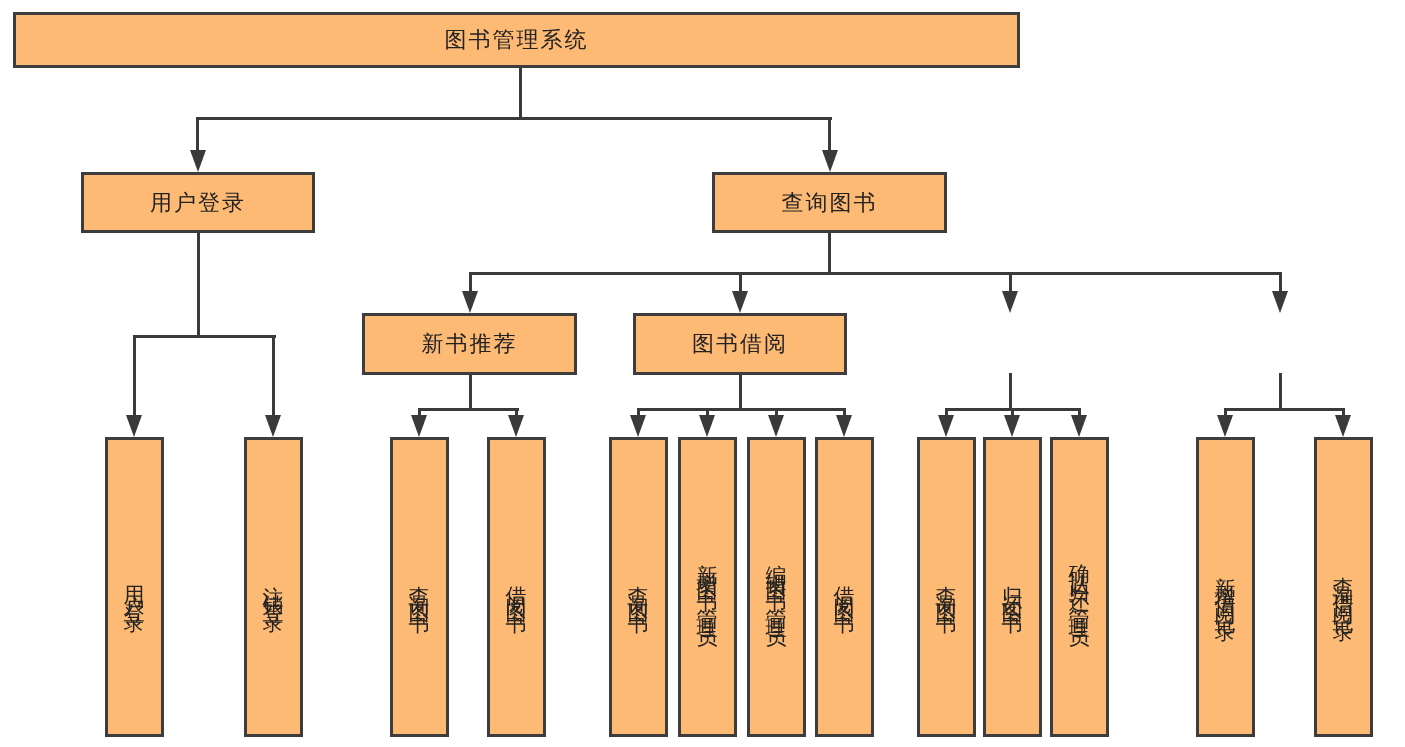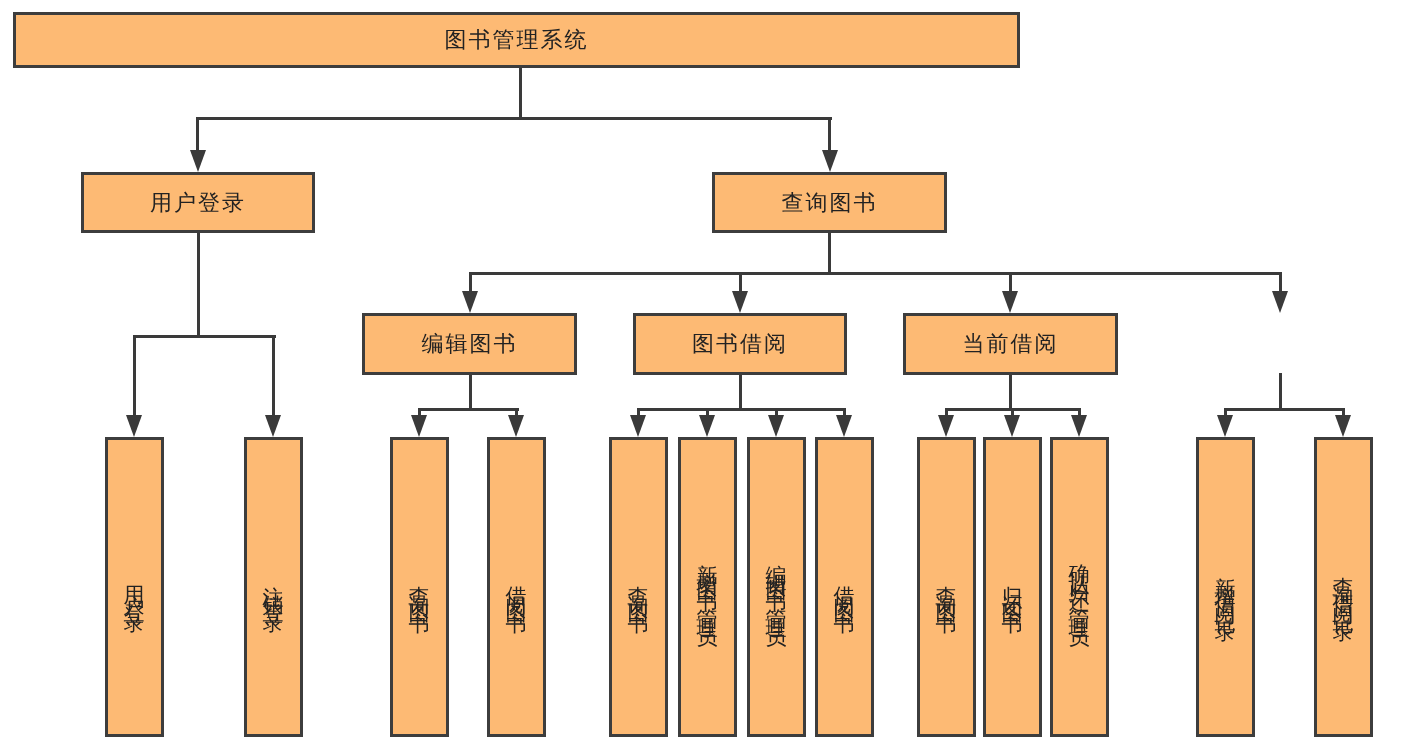--- a/index.html
+++ b/index.html
@@ -103,27 +103,24 @@
   </div>
 
   <div class="box lv2" style="left:81px;width:234px;">
     <span class="lbl">用户登录</span>
   </div>
   <div class="box lv2" style="left:712px;width:235px;">
     <span class="lbl">查询图书</span>
   </div>
 
   <div class="box lv3" style="left:362px;width:215px;">
-    <span class="lbl">编辑图书</span>
+    <span class="lbl">新书推荐</span>
   </div>
   <div class="box lv3" style="left:633px;width:214px;">
     <span class="lbl">图书借阅</span>
-  </div>
-  <div class="box lv3" style="left:903px;width:215px;">
-    <span class="lbl">当前借阅</span>
   </div>
 
   <div class="box vbox leaf" style="left:105px;">
     <span class="lbl">用户登录</span>
   </div>
   <div class="box vbox leaf" style="left:244px;">
     <span class="lbl">注销登录</span>
   </div>
 
   <div class="box vbox leaf" style="left:390px;">

